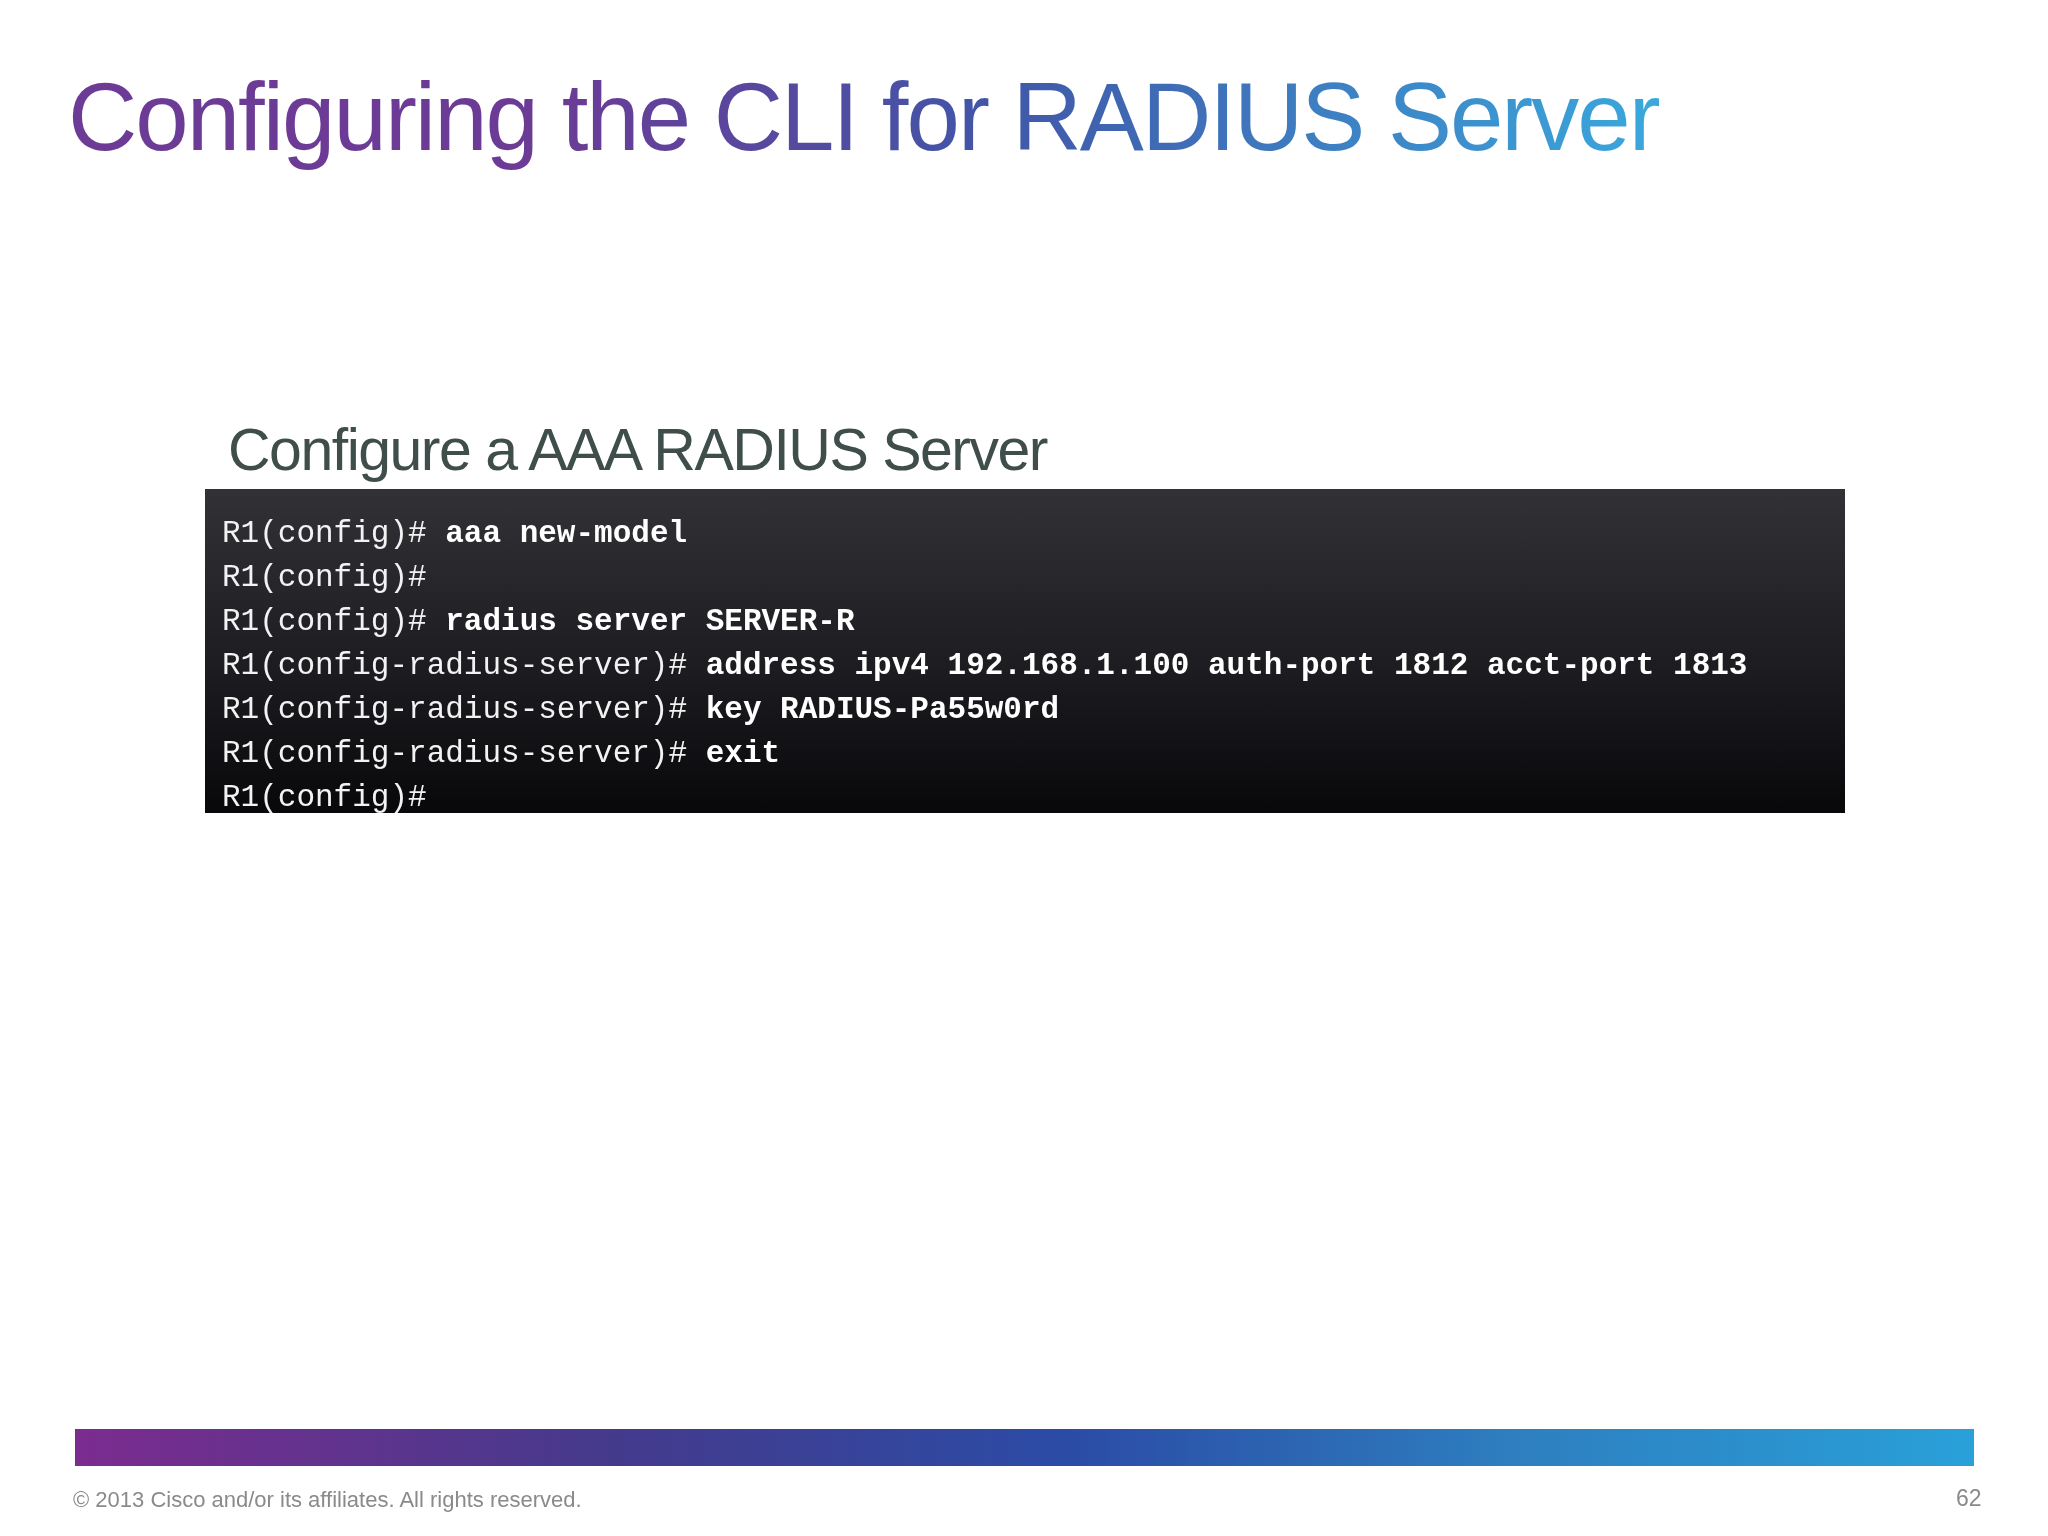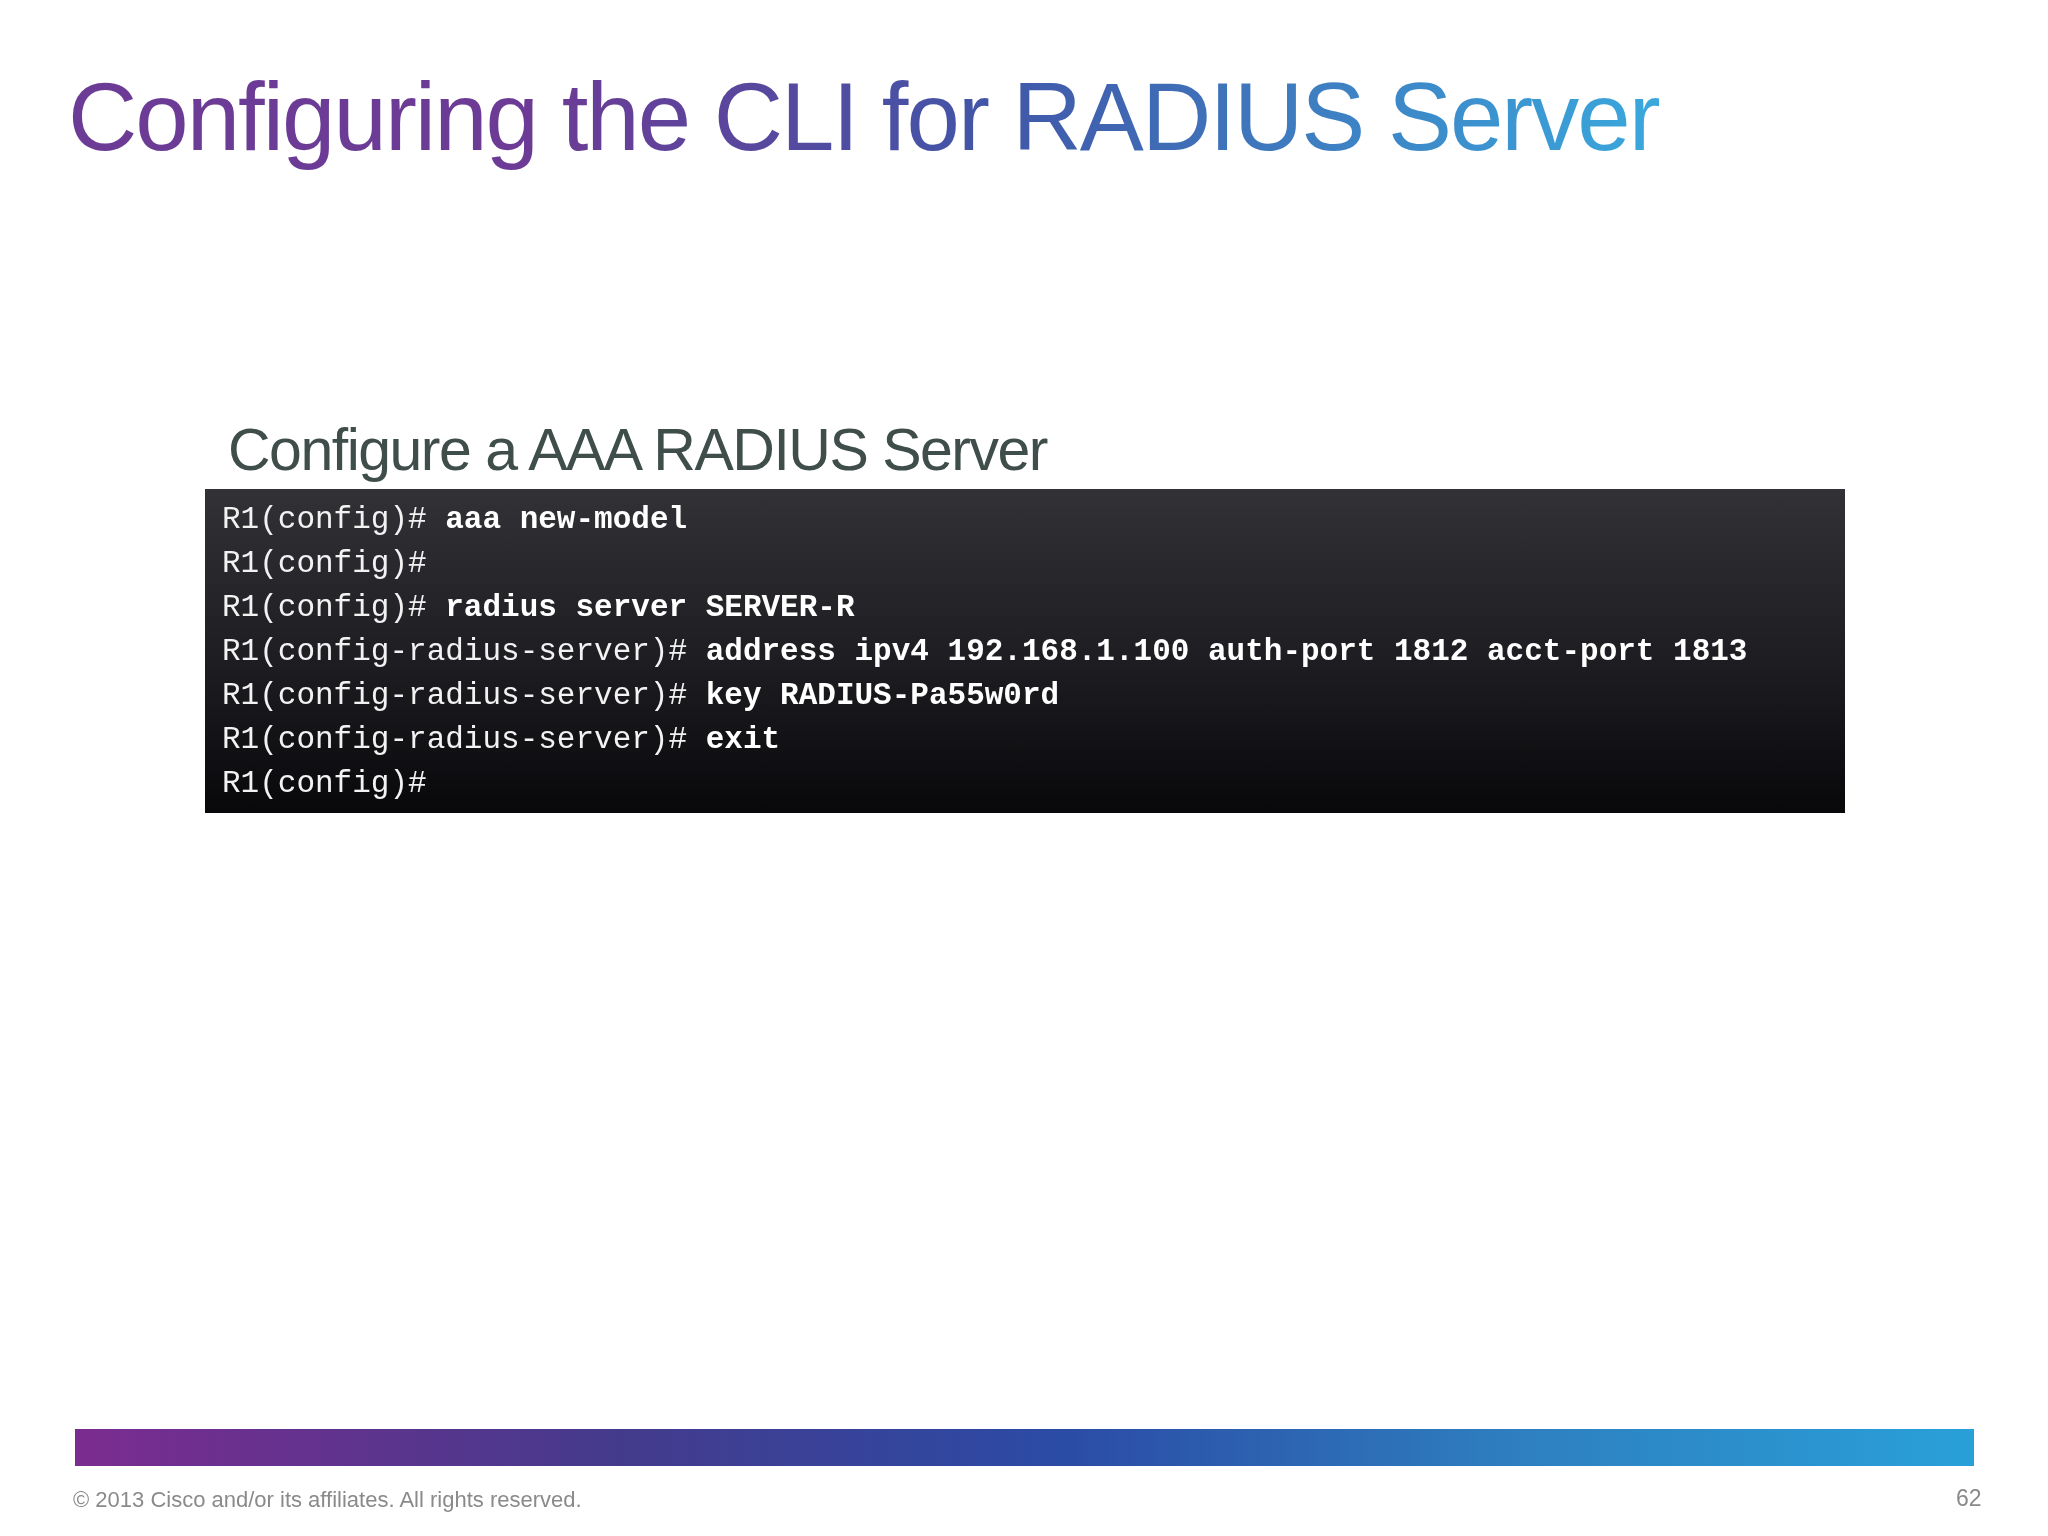--- a/index.html
+++ b/index.html
@@ -52,21 +52,21 @@
     white-space:nowrap;
     margin-top:8px;
   }
 
   .terminal{
     position:absolute;
     left:205px;
     top:489px;
     width:1640px;
     height:324px;
-    padding:9px 10px 0 17px;
+    padding:23px 10px 0 17px;
     background:linear-gradient(180deg,
       var(--terminal-bg-top) 0%,
       var(--terminal-bg-mid) 55%,
       var(--terminal-bg-bottom) 100%);
     font-family:"Liberation Mono",monospace;
     font-size:31px;
     line-height:44px;
     color:var(--terminal-text);
     white-space:pre;
     overflow:hidden;

